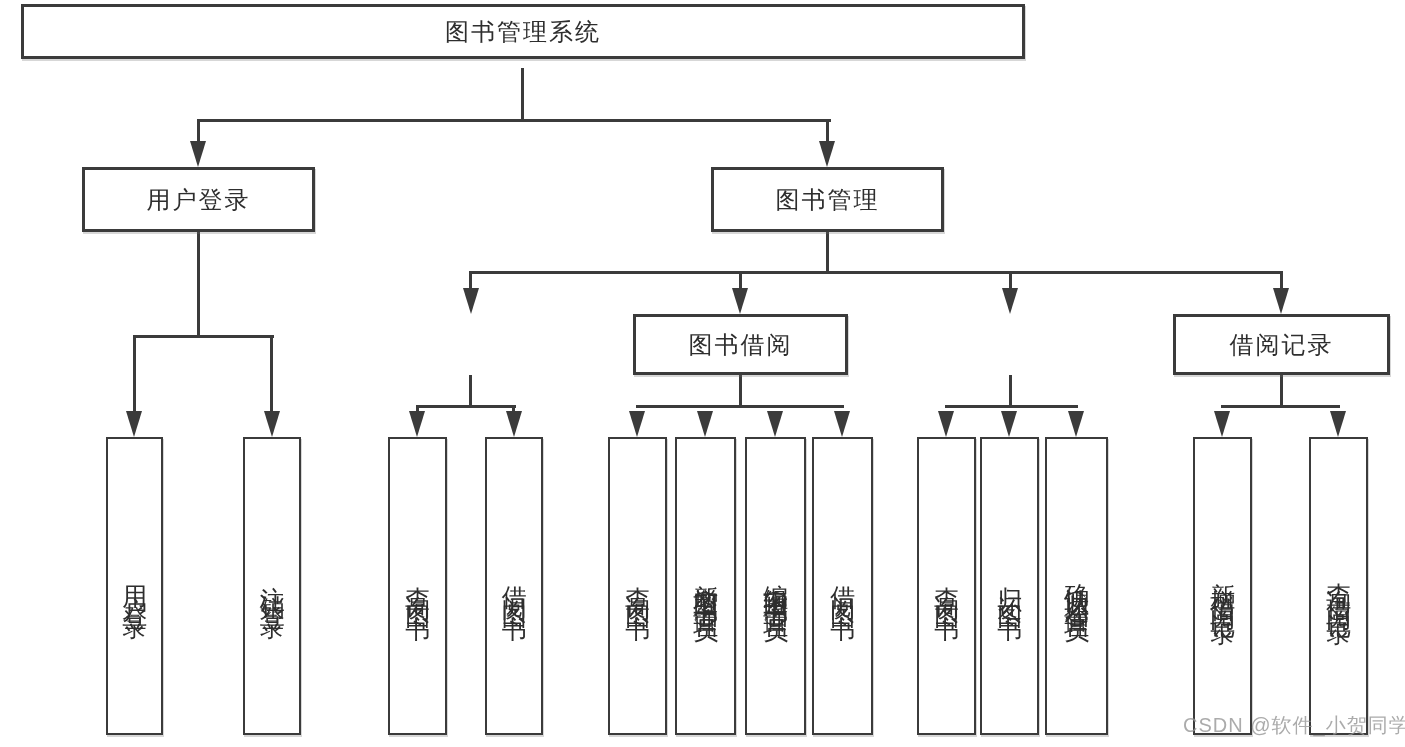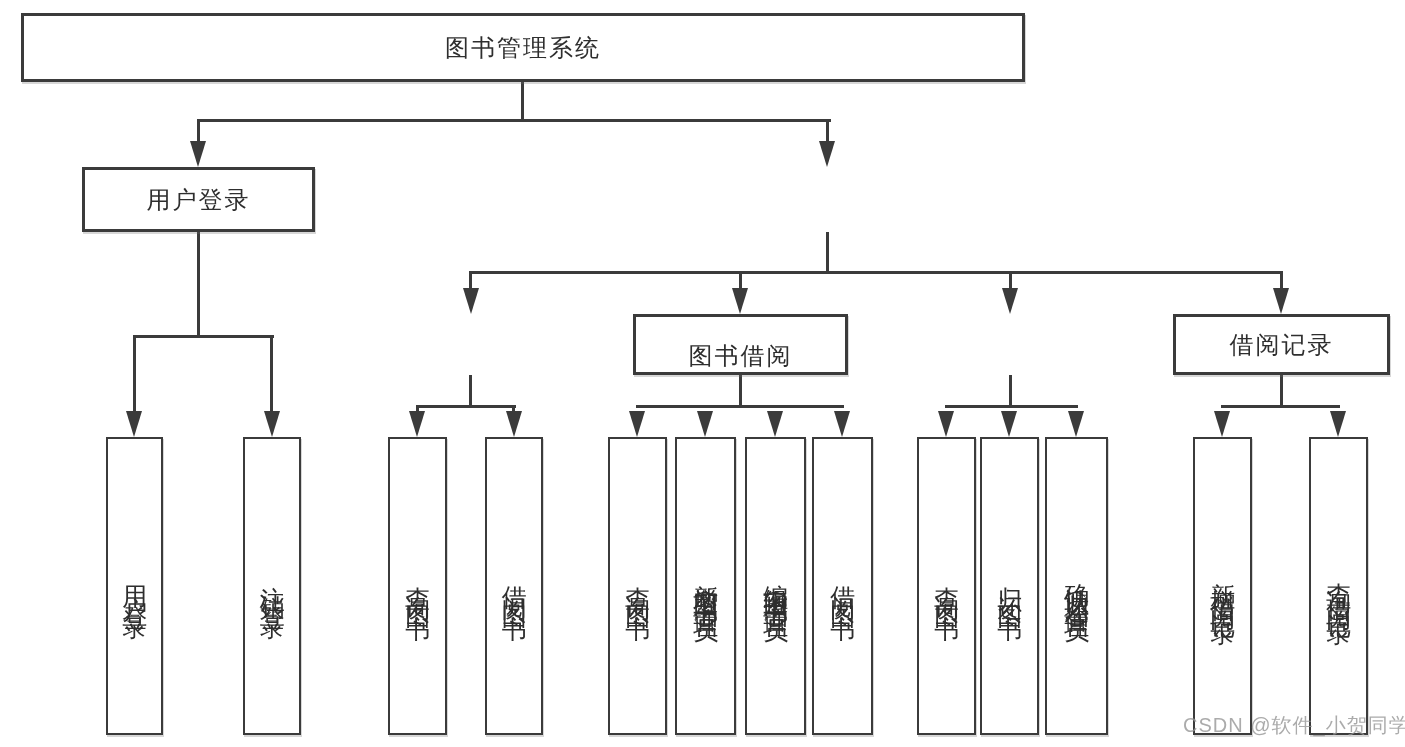--- a/index.html
+++ b/index.html
@@ -92,29 +92,32 @@
   <div class="hl" style="left:945px;top:405px;width:133px;"></div>
   <div class="ah" style="left:938px;top:411px;"></div>
   <div class="ah" style="left:1001px;top:411px;"></div>
   <div class="ah" style="left:1068px;top:411px;"></div>
 
   <div class="vl" style="left:1280px;top:375px;height:33px;"></div>
   <div class="hl" style="left:1221px;top:405px;width:119px;"></div>
   <div class="ah" style="left:1214px;top:411px;"></div>
   <div class="ah" style="left:1330px;top:411px;"></div>
 
-  <div class="box hbox" style="left:21px;top:13px;width:1004px;height:69px;">
+  <div class="box hbox" style="left:21px;top:4px;width:1004px;height:55px;">
     <span>图书管理系统</span>
   </div>
 
   <div class="box hbox" style="left:82px;top:167px;width:233px;height:65px;">
     <span>用户登录</span>
   </div>
+  <div class="box hbox" style="left:711px;top:167px;width:233px;height:65px;">
+    <span>图书管理</span>
+  </div>
 
-  <div class="box hbox" style="left:633px;top:314px;width:215px;height:61px;align-items:flex-end;">
+  <div class="box hbox" style="left:633px;top:314px;width:215px;height:61px;">
     <span>图书借阅</span>
   </div>
   <div class="box hbox" style="left:1173px;top:314px;width:217px;height:61px;">
     <span>借阅记录</span>
   </div>
 
   <div class="box leaf len4" style="left:106px;top:437px;width:57px;height:298px;">
     <span>用户登录</span>
   </div>
   <div class="box leaf len4" style="left:243px;top:437px;width:58px;height:298px;">

